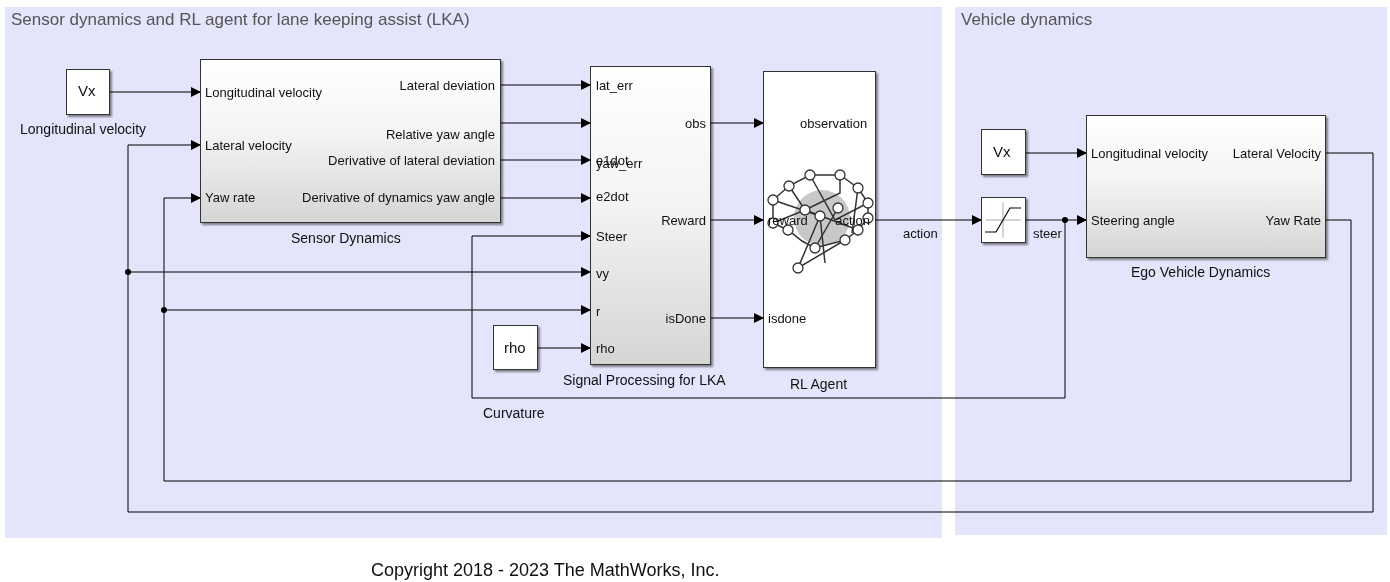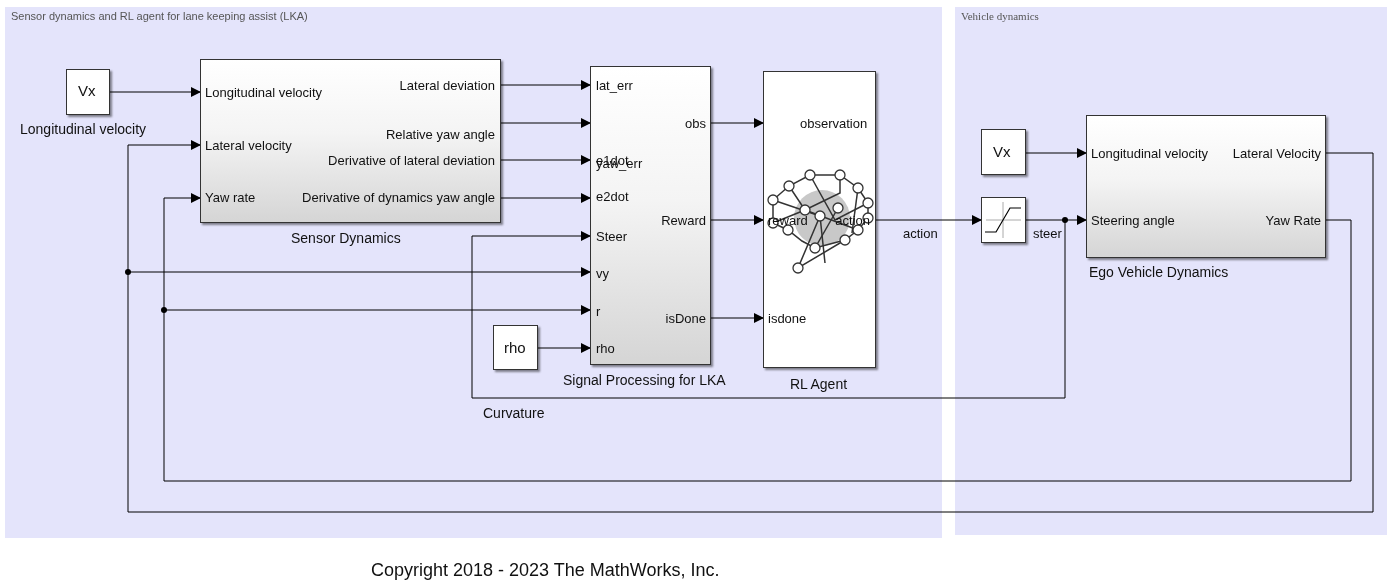--- a/index.html
+++ b/index.html
@@ -1,34 +1,34 @@
 <!DOCTYPE html>
 <html><head>
 <meta charset="utf-8">
 <style>
   html, body { margin: 0; padding: 0; background: #ffffff; }
   body { width: 1390px; height: 582px; position: relative; overflow: hidden; font-family: "Liberation Sans", sans-serif; }
   .area { position: absolute; background: #e4e4fb; }
-  .area-title { position: absolute; font-size: 11px; color: #555; white-space: nowrap; }
+  .area-title { position: absolute; font-size: 17px; color: #555; white-space: nowrap; }
   svg { position: absolute; left: 0; top: 0; }
   .block { position: absolute; border: 1px solid #333; box-shadow: 2px 2px 2px rgba(0,0,0,0.45); box-sizing: border-box; }
   .block.grad { background: linear-gradient(to bottom, #ffffff 0%, #f4f4f4 45%, #d5d5d5 100%); }
   .block.plain { background: #ffffff; }
   .blabel, .plabel, .caption { position: absolute; white-space: nowrap; font-size: 13px; color: #111; }
   .caption { font-size: 14px; }
   .const { font-size: 15px; }
   .copyright { position: absolute; left: 371px; top: 560px; font-size: 18px; color: #111; }
 </style>
 </head>
 <body>
 
 <div class="area" style="left:5px;top:7px;width:937px;height:531px;"></div>
 <div class="area-title" style="left:11px;top:10px;">Sensor dynamics and RL agent for lane keeping assist (LKA)</div>
 <div class="area" style="left:955px;top:7px;width:432px;height:528px;"></div>
-<div class="area-title" style="left:961px;top:10px;font-family:Liberation Serif, serif;">Vehicle dynamics</div>
+<div class="area-title" style="left:961px;top:10px;">Vehicle dynamics</div>
 
 <svg width="1390" height="582">
   <defs>
     <marker id="arr" markerWidth="10" markerHeight="10" refX="9" refY="5" orient="auto" markerUnits="userSpaceOnUse">
       <path d="M0,0 L10,5 L0,10 z" fill="#000"></path>
     </marker>
   </defs>
   <g stroke="#000" stroke-width="1" fill="none">
 
     <path d="M110,92 H200" marker-end="url(#arr)"></path>
@@ -146,15 +146,15 @@
 </svg>
 
 <div class="block plain" style="left:981px;top:129px;width:45px;height:46px;"></div>
 <div class="blabel const" style="left:993px;top:143px;">Vx</div>
 
 <div class="block grad" style="left:1086px;top:115px;width:240px;height:143px;"></div>
 <div class="plabel" style="left:1091px;top:146px;">Longitudinal velocity</div>
 <div class="plabel" style="left:1091px;top:213px;">Steering angle</div>
 <div class="plabel" style="right:69px;top:146px;">Lateral Velocity</div>
 <div class="plabel" style="right:69px;top:213px;">Yaw Rate</div>
-<div class="caption" style="left:1089px;top:264px;">Ego Vehicle Dynamics</div>
+<div class="caption" style="left:1131px;top:264px;">Ego Vehicle Dynamics</div>
 
 <div class="copyright">Copyright 2018 - 2023 The MathWorks, Inc.</div>
 
 </body></html>

